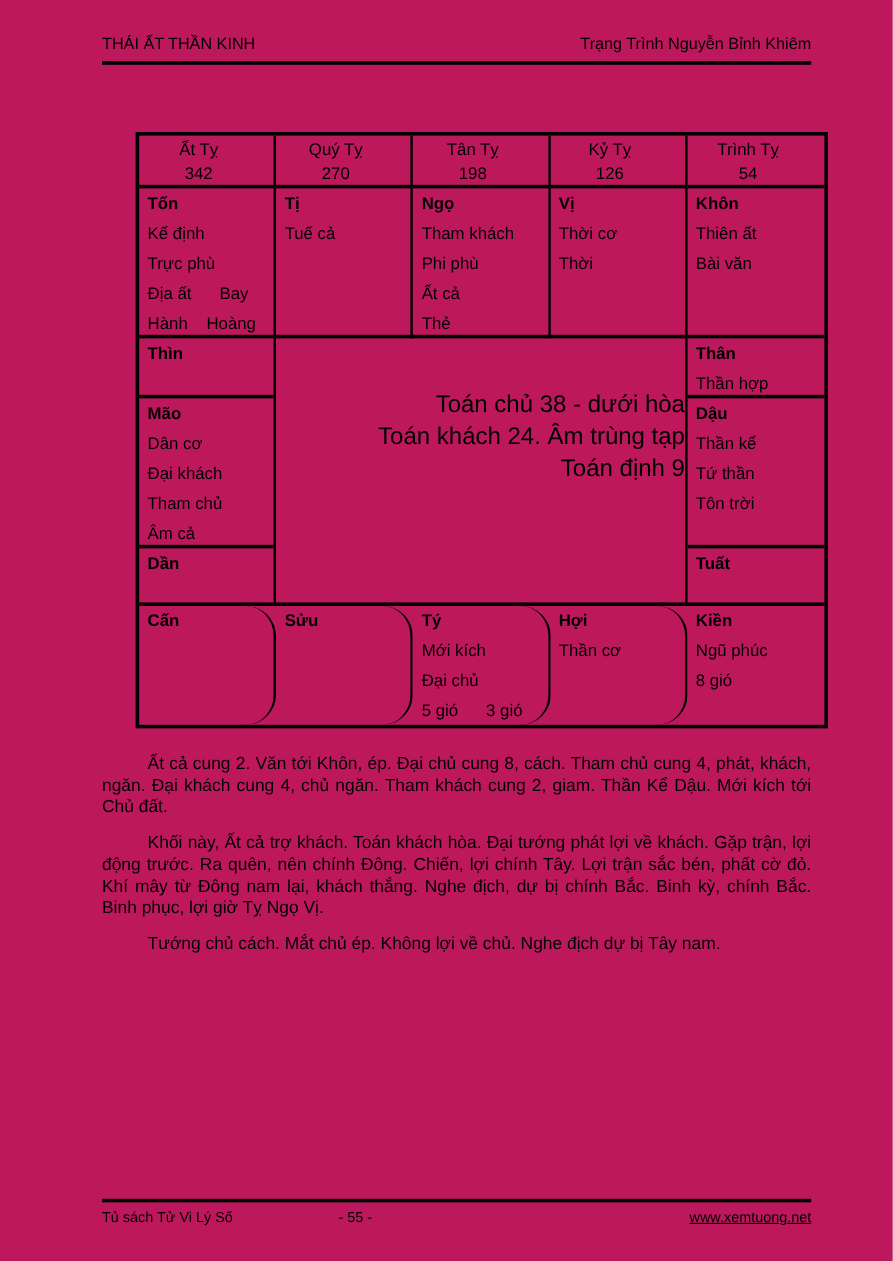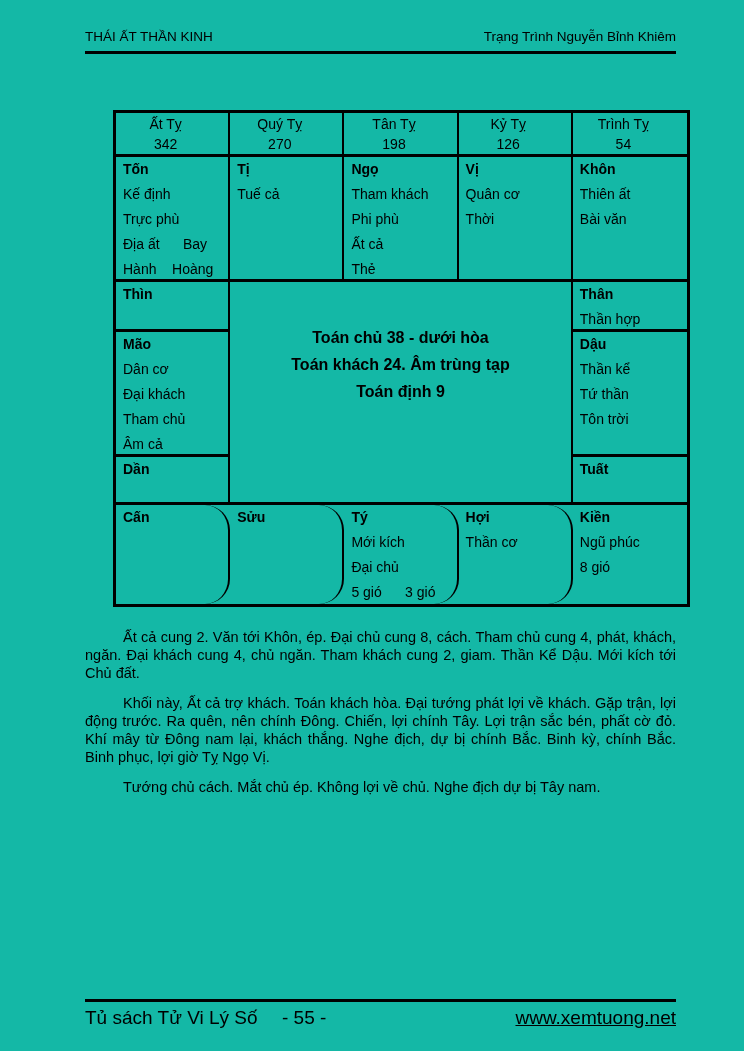--- a/index.html
+++ b/index.html
@@ -1,19 +1,19 @@
 <!DOCTYPE html>
 <html><head>
 <meta charset="utf-8">
 <style>
   html,body{margin:0;padding:0;background:#e8e8e8;}
   .page{
     position:relative;
     width:744px;height:1051px;
-    background:#14b8a6;
+    background:#be185d;
     font-family:"Liberation Sans", sans-serif;
     color:#000;
     overflow:hidden;
   }
   
   .hdr{
     position:absolute;left:85px;top:29px;width:591px;
     display:flex;justify-content:space-between;align-items:flex-end;
     font-size:13.5px;
     border-bottom:3px solid #000;
@@ -39,42 +39,41 @@
     box-sizing:border-box;
   }
   .cell.hd{text-align:center;line-height:20px;padding-top:1px;}
   .cell.nr{border-right:none;}
   .cell.nb{border-bottom:none;border-radius:25px;}
   .lb{font-weight:700;}
   .ctrcell{
     grid-area:3/2/6/5;
     border-right:2px solid #000;
     border-bottom:3px solid #000;
-    text-align:center;
+    text-align:right;
     padding-top:42px;
     line-height:27px;
-    font-size:16px;
+    font-size:20px;
     box-sizing:border-box;
-    font-weight:bold;
   }
   
   .paras{
     position:absolute;left:85px;top:628px;width:591px;
     font-size:14.5px;line-height:18px;
     text-align:justify;
   }
   .paras p{margin:0 0 0 0;text-indent:38px;}
   .paras p + p{margin-top:12px;}
   
   .ftr{
     position:absolute;left:85px;top:999px;width:591px;
     border-top:3px solid #000;
     padding-top:5px;
     display:flex;align-items:flex-start;
-    font-size:19px;
+    font-size:12px;
   }
   .ftr .fl{flex:1;text-align:left;}
   .ftr .fc{flex:1;}
   .ftr .fr{flex:1;text-align:right;}
   .ftr .lnk{text-decoration:underline;}
 </style>
 </head>
 <body>
 
 <div class="page">
@@ -120,21 +119,21 @@
     </div>
     <div class="cell" style="grid-area:2/3">
       <div class="lb">Ngọ</div>
       <div>Tham khách</div>
       <div>Phi phù</div>
       <div>Ất cả</div>
       <div>Thẻ</div>
     </div>
     <div class="cell" style="grid-area:2/4">
       <div class="lb">Vị</div>
-      <div>Quân cơ</div>
+      <div>Thời cơ</div>
       <div>Thời</div>
     </div>
     <div class="cell nr" style="grid-area:2/5">
       <div class="lb">Khôn</div>
       <div>Thiên ất</div>
       <div>Bài văn</div>
     </div>
 
     <div class="cell" style="grid-area:3/1">
       <div class="lb">Thìn</div>

